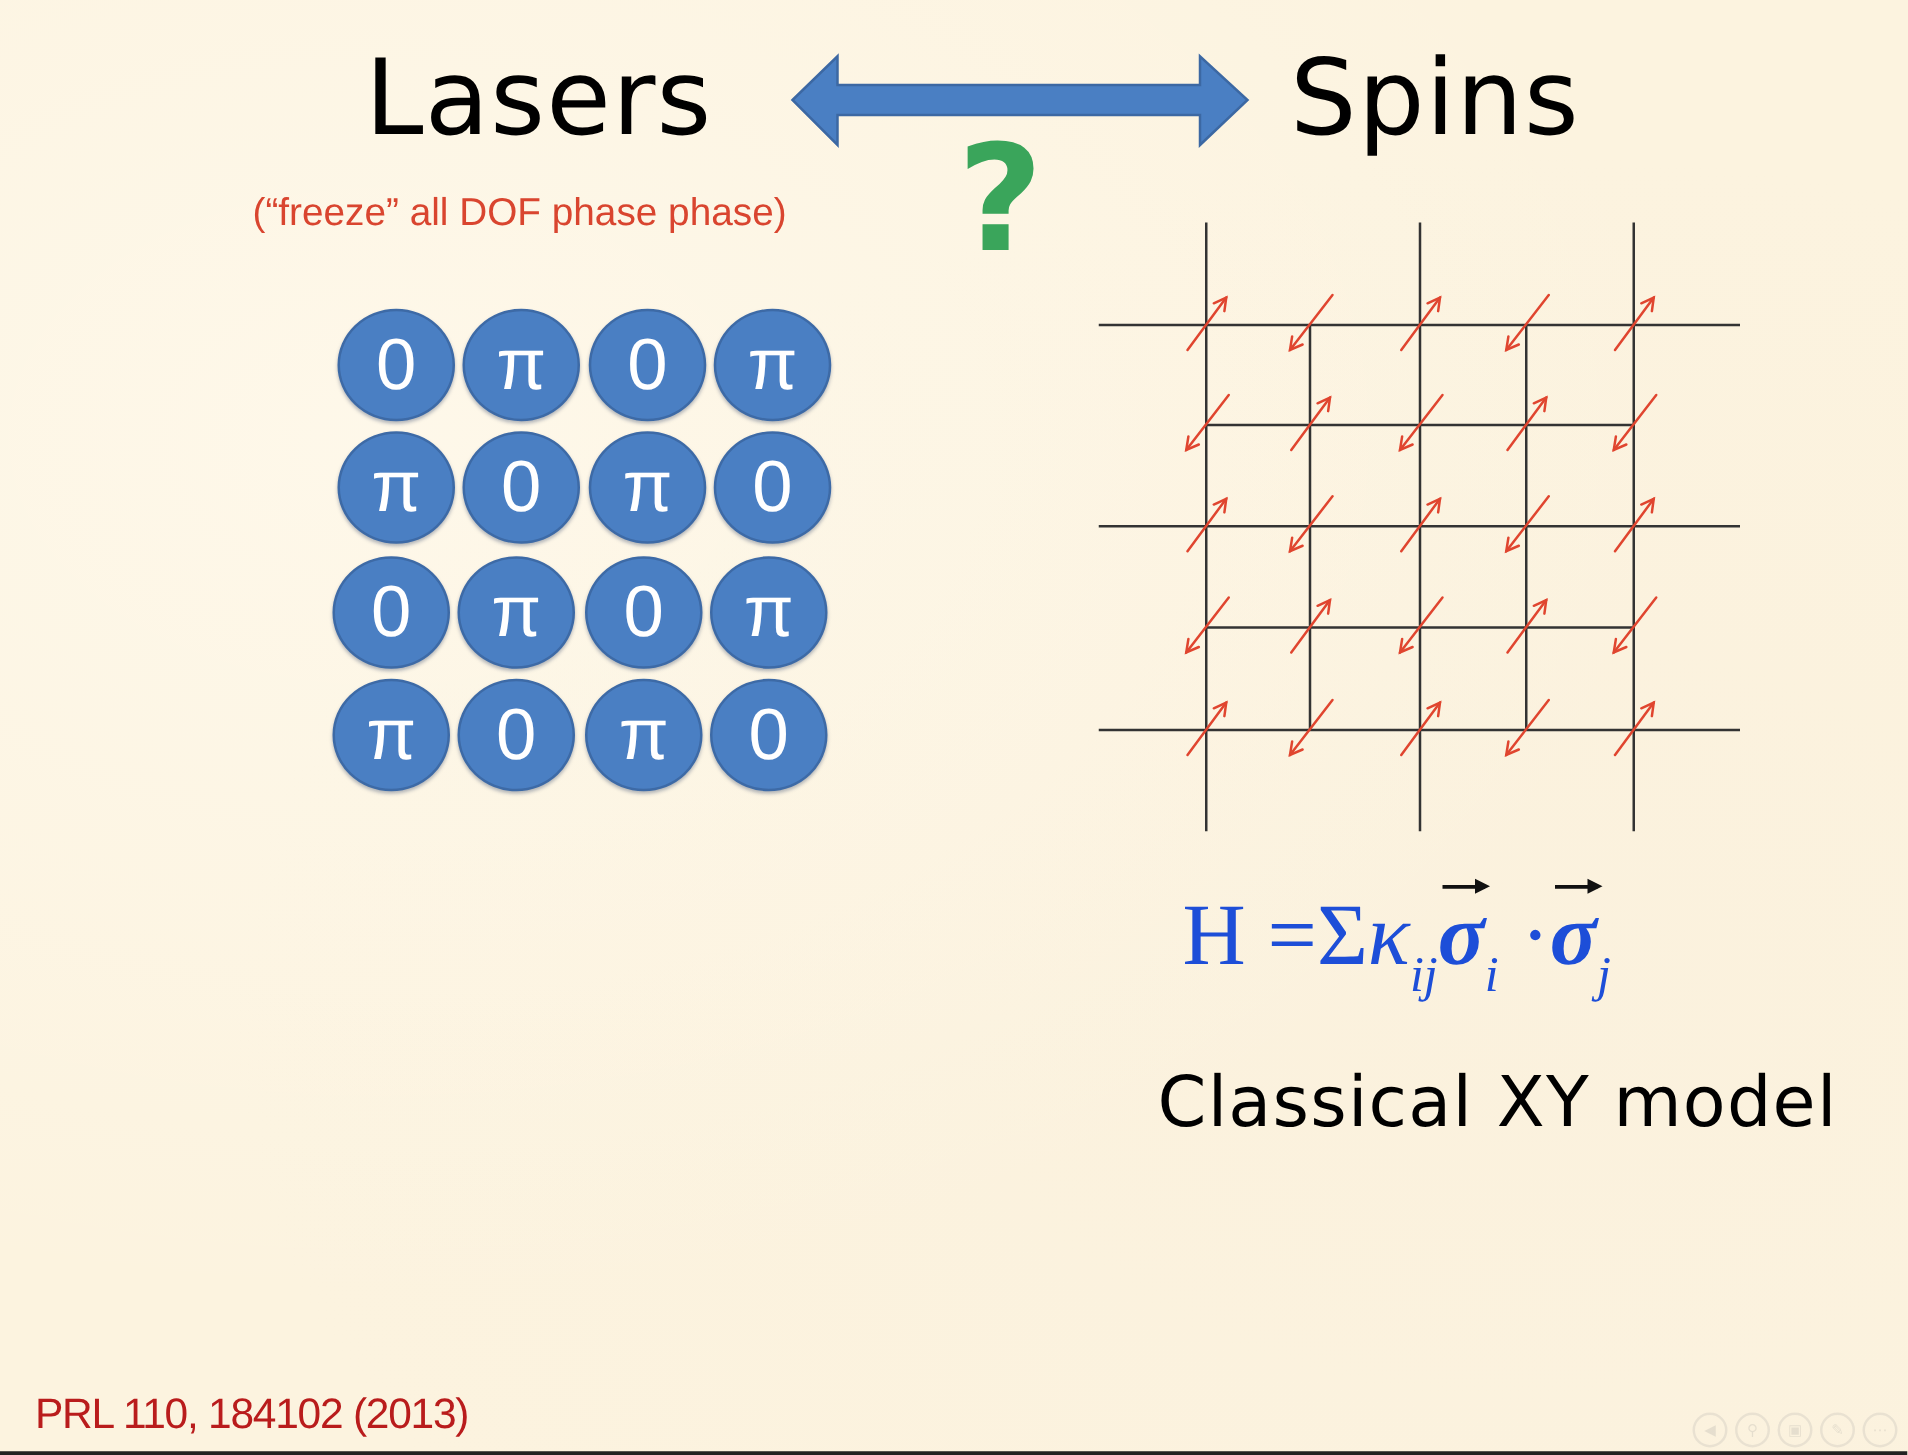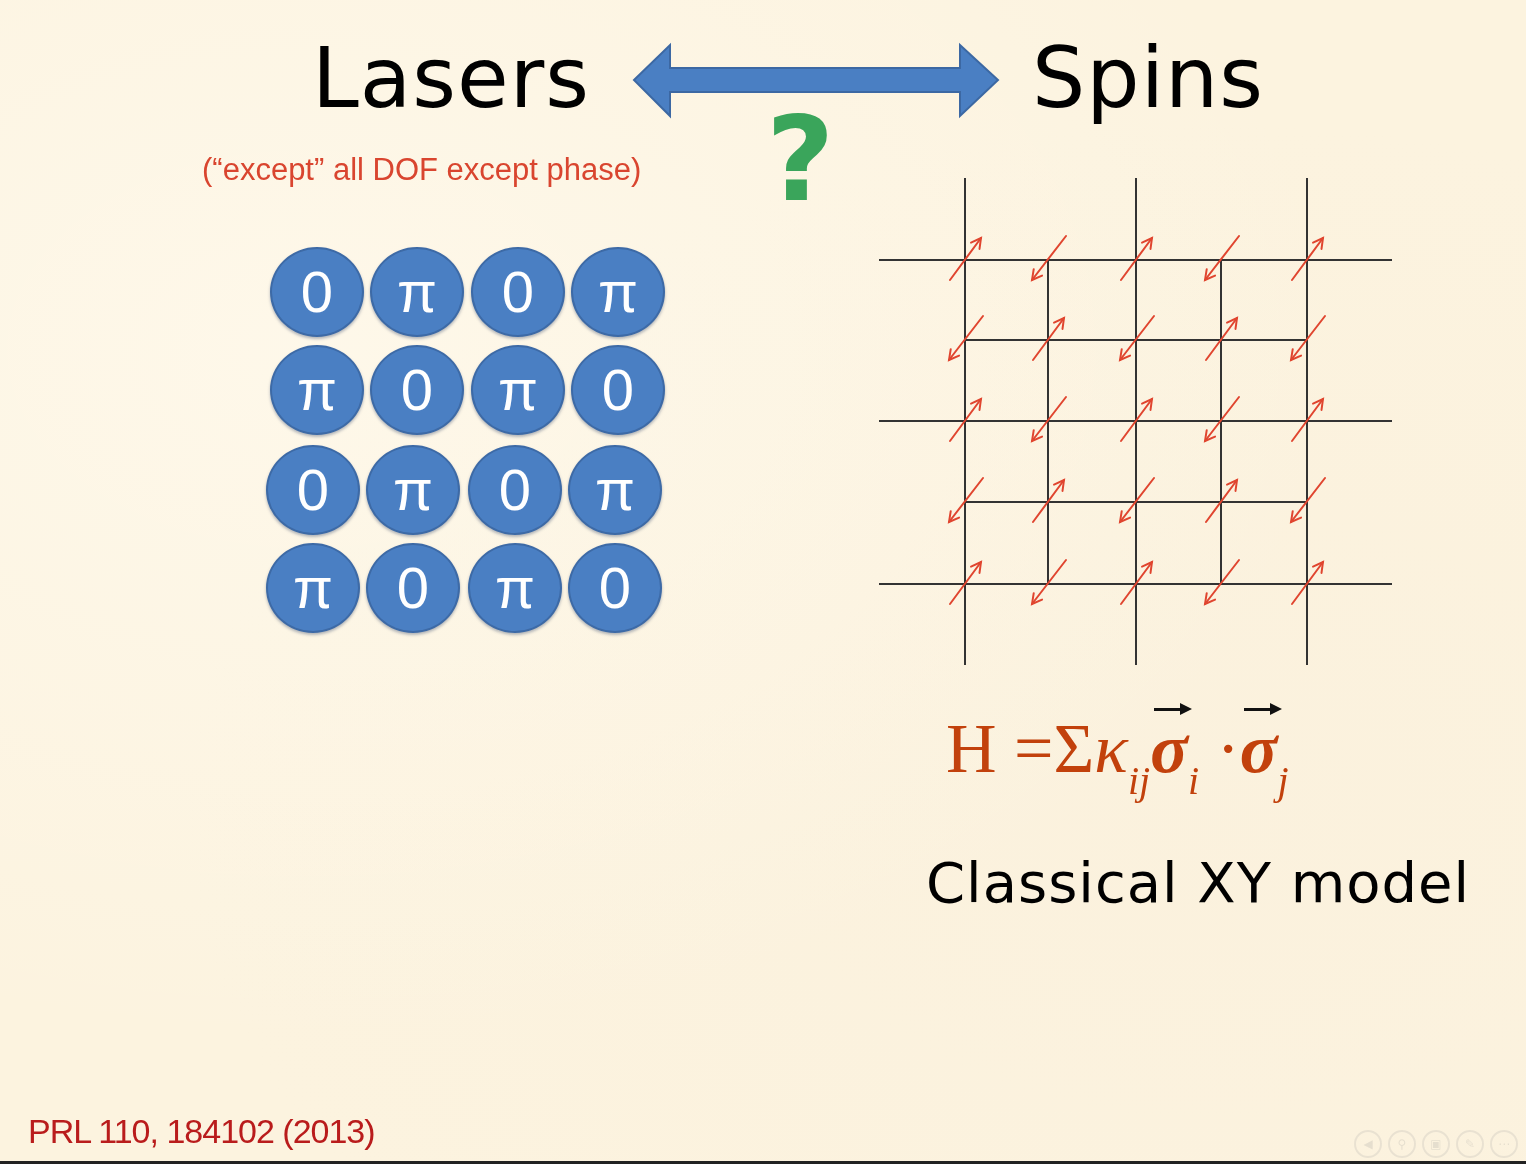--- a/index.html
+++ b/index.html
@@ -10,21 +10,21 @@
         radial-gradient(ellipse at 20% 30%, rgba(255,250,238,0.7), transparent 60%),
         radial-gradient(ellipse at 80% 70%, rgba(250,240,220,0.6), transparent 60%);
       font-family: "DejaVu Sans", sans-serif;
     }
     .abs { position: absolute; }
     .title {
       font-family: "DejaVu Sans", sans-serif;
       font-size: 84px; color: #000; line-height: 1; letter-spacing: 1px;
       font-weight: normal;
     }
-    #title-lasers { left: 292px; top: 36px; margin-left: 20px; }
+    #title-lasers { left: 292px; top: 36px; }
     #title-spins { left: 1032px; top: 36px; text-align: center; }
     #subtitle {
       left: 202px; top: 152px; font-family: "Liberation Sans", sans-serif;
       font-size: 31px; color: #d9452f;
     }
     #question {
       left: 766px; top: 100px; font-family: "DejaVu Sans", sans-serif;
       font-size: 118px; font-weight: bold; color: #3aa55b; line-height: 1;
     }
     #arrow-svg { left: 630px; top: 40px; }
@@ -35,21 +35,21 @@
       position: absolute; width: 90px; height: 86px; border-radius: 50%;
       background: #4a7fc3; border: 2px solid #3d6aa6;
       box-shadow: 0 2px 3px rgba(40,60,100,0.35);
       color: #fff; font-family: "Liberation Sans", sans-serif;
       font-size: 58px; display: flex; align-items: center; justify-content: center;
       line-height: 1;
     }
     #lattice-svg { left: 860px; top: 170px; }
     #hamiltonian {
       left: 946px; top: 714px; font-family: "Liberation Serif", serif;
-      font-size: 70px; color: #c2410c; white-space: nowrap; line-height: 1;
+      font-size: 70px; color: #1d4ed8; white-space: nowrap; line-height: 1;
     }
     #hamiltonian .vec { position: relative; display: inline-block; font-weight: bold; font-style: italic; }
     #hamiltonian .vec::before {
       content: ""; position: absolute; left: 4px; right: 0; top: -6px; height: 3px; background: #111;
     }
     #hamiltonian .vec::after {
       content: ""; position: absolute; right: -4px; top: -11px;
       border-left: 12px solid #111; border-top: 6px solid transparent; border-bottom: 6px solid transparent;
     }
     #hamiltonian .sub { font-size: 40px; font-style: italic; vertical-align: -22px; }
@@ -74,21 +74,21 @@
 </head>
 <body>
 
 <div class="abs title" id="title-lasers">Lasers</div>
 <div class="abs title" id="title-spins">Spins</div>
 
 <svg class="abs" id="arrow-svg" width="380" height="90" viewBox="0 0 380 90">
   <polygon points="4,40 40,5 40,28 330,28 330,5 368,40 330,76 330,52 40,52 40,76" fill="#4a7fc3" stroke="#3c68a3" stroke-width="2"></polygon>
 </svg>
 
-<div class="abs" id="subtitle">(“except” all DOF except phase)</div>
+<div class="abs" id="subtitle">(“freeze” all DOF phase phase)</div>
 <div class="abs" id="question">?</div>
 
 <div class="abs" id="circles">
     <div class="circle" style="left: 4px; top: 0px;">0</div>
     <div class="circle" style="left: 104px; top: 0px;">π</div>
     <div class="circle" style="left: 205px; top: 0px;">0</div>
     <div class="circle" style="left: 305px; top: 0px;">π</div>
     <div class="circle" style="left: 4px; top: 98px;">π</div>
     <div class="circle" style="left: 104px; top: 98px;">0</div>
     <div class="circle" style="left: 205px; top: 98px;">π</div>

